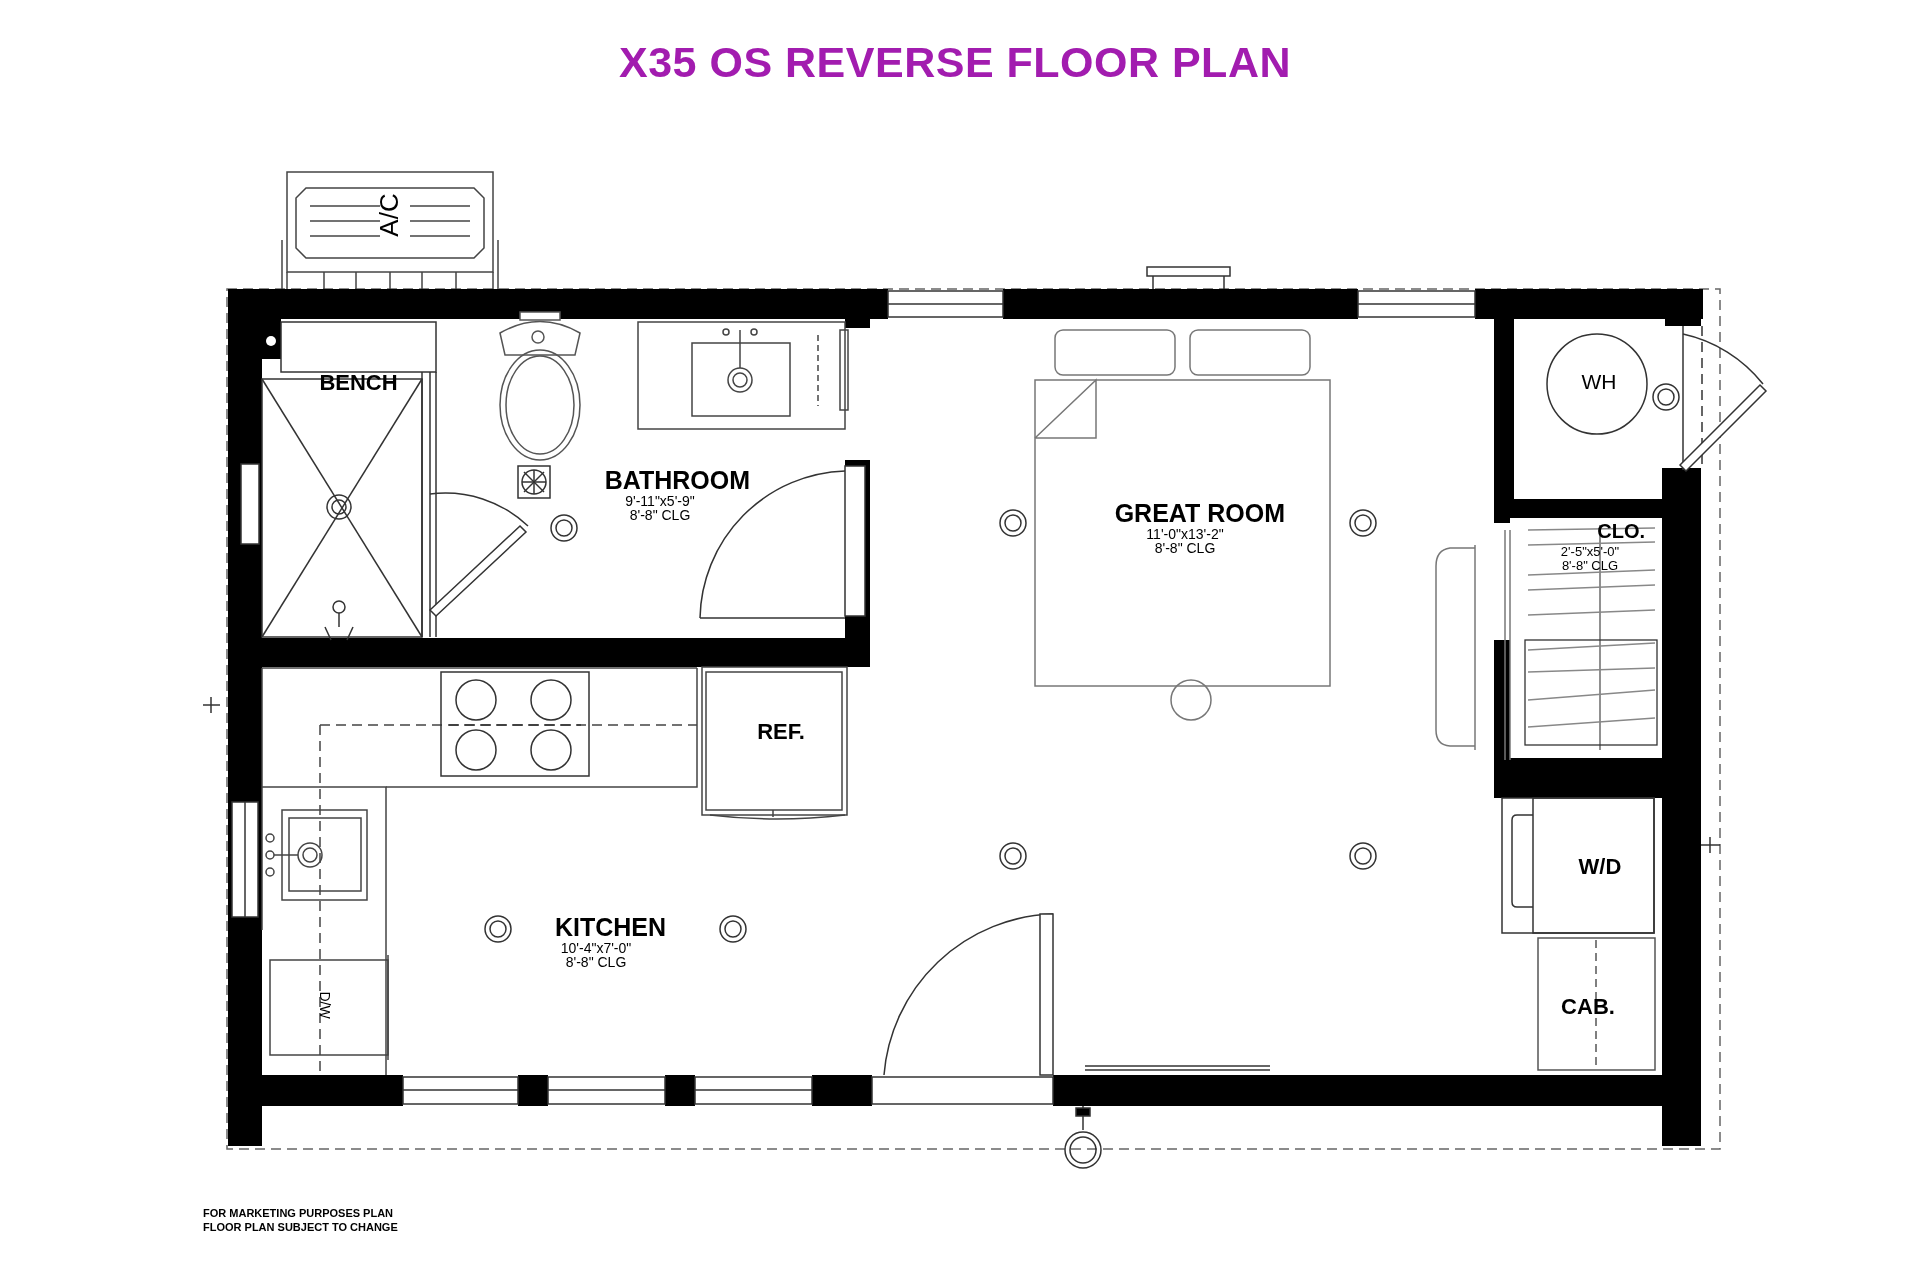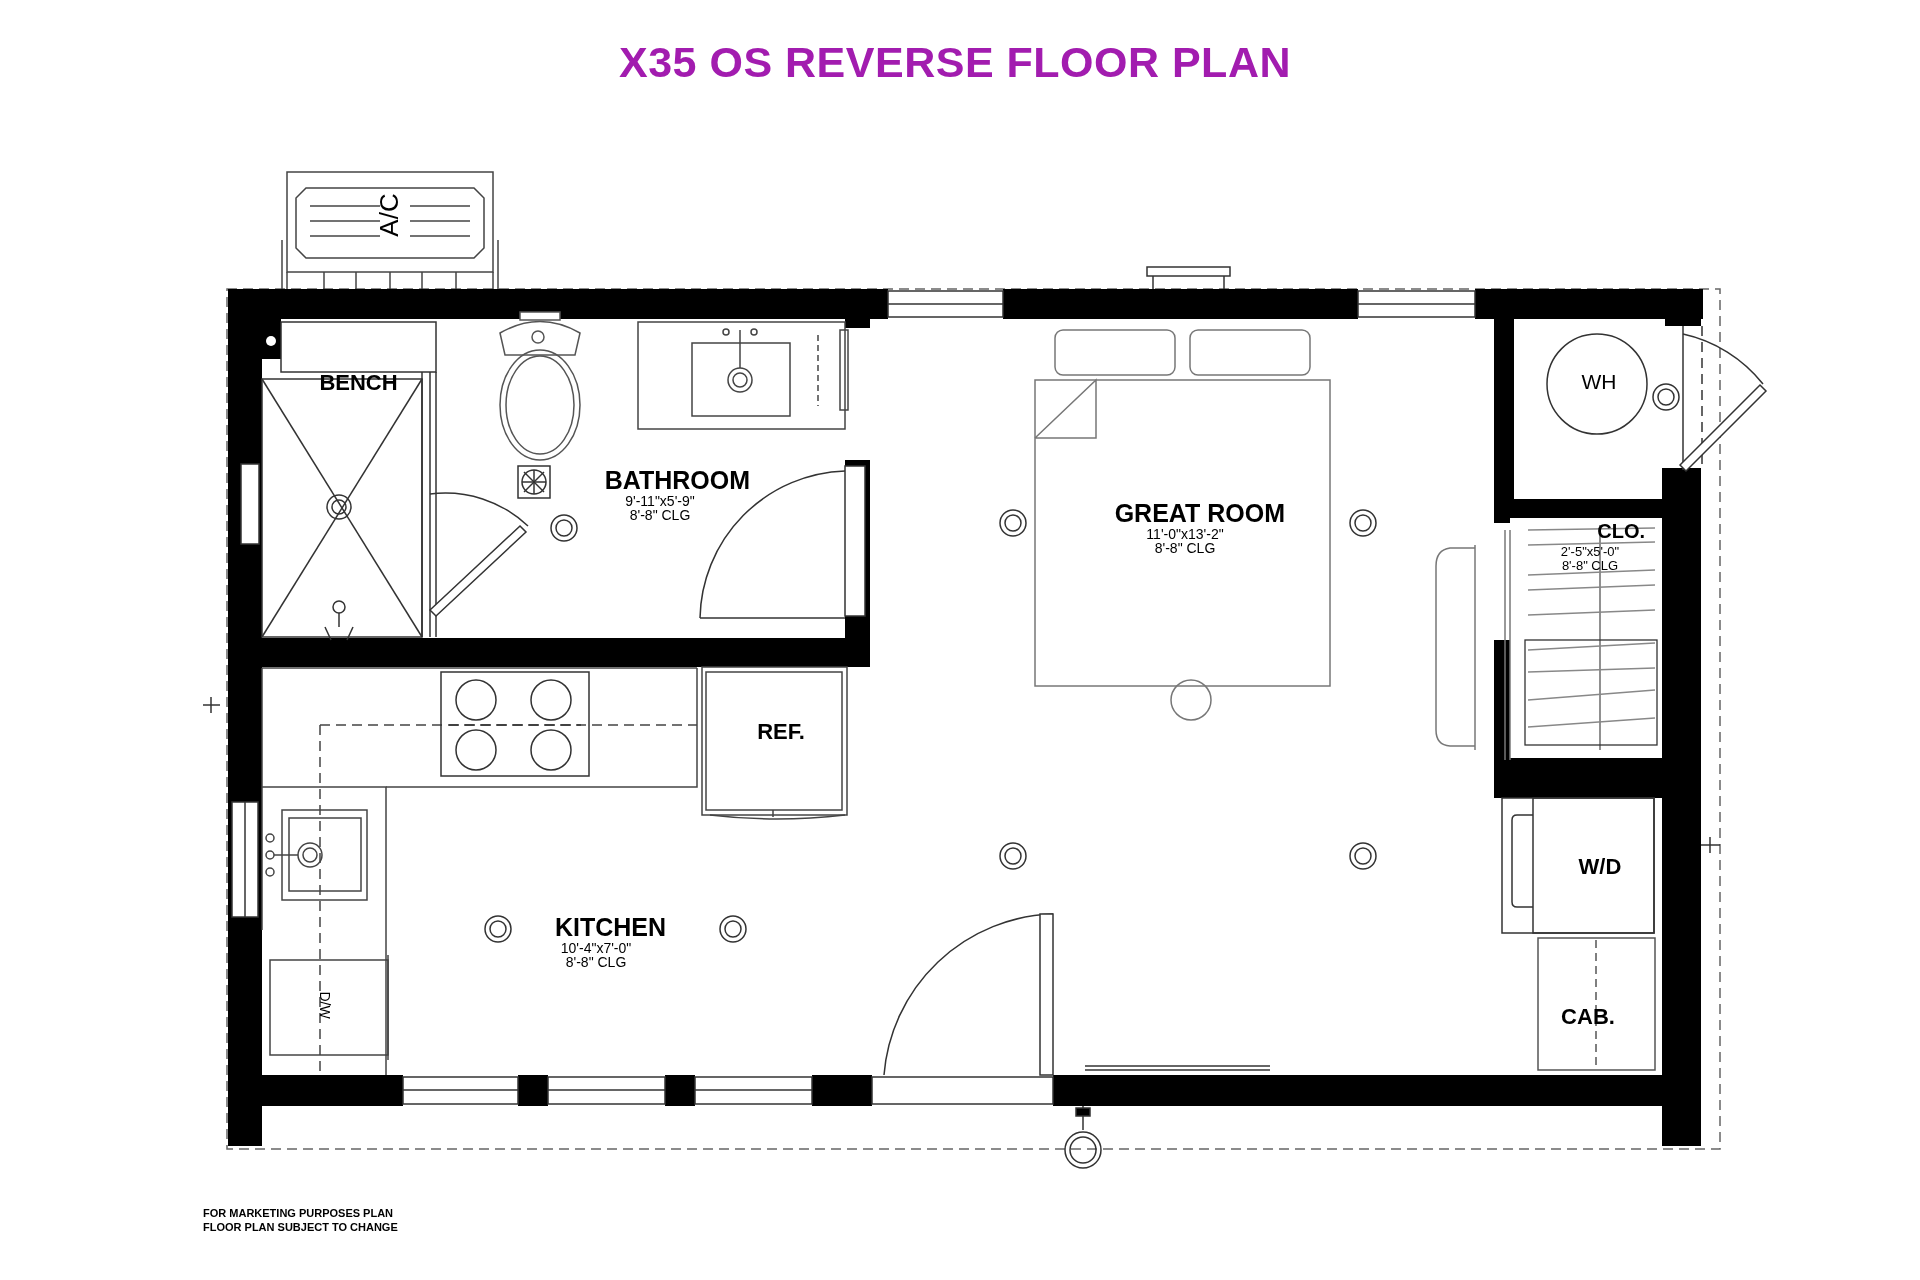--- a/index.html
+++ b/index.html
@@ -318,18 +318,18 @@
 <div class="room-label" style="left:526px; top:914px; width:140px;">
   <div class="room-name">KITCHEN</div>
   <div class="room-dim">10'-4"x7'-0"</div>
   <div class="room-dim">8'-8" CLG</div>
 </div>
 
 <div class="fixture-label" style="left:281px; top:333px; width:155px;margin-top:37px;">BENCH</div>
 <div class="fixture-label" style="left:1547px; top:370px; width:104px; font-weight:normal; font-size:21px;">WH</div>
 <div class="fixture-label" style="left:706px; top:719px; width:150px;">REF.</div>
 <div class="fixture-label" style="left:1550px; top:854px; width:100px;">W/D</div>
-<div class="fixture-label" style="left:1538px; top:994px; width:100px;margin-top:10px;">CAB.</div>
+<div class="fixture-label" style="left:1538px; top:994px; width:100px;">CAB.</div>
 
 <div class="disclaimer">
   <div>FOR MARKETING PURPOSES PLAN</div>
   <div>FLOOR PLAN SUBJECT TO CHANGE</div>
 </div>
 
 </body></html>

